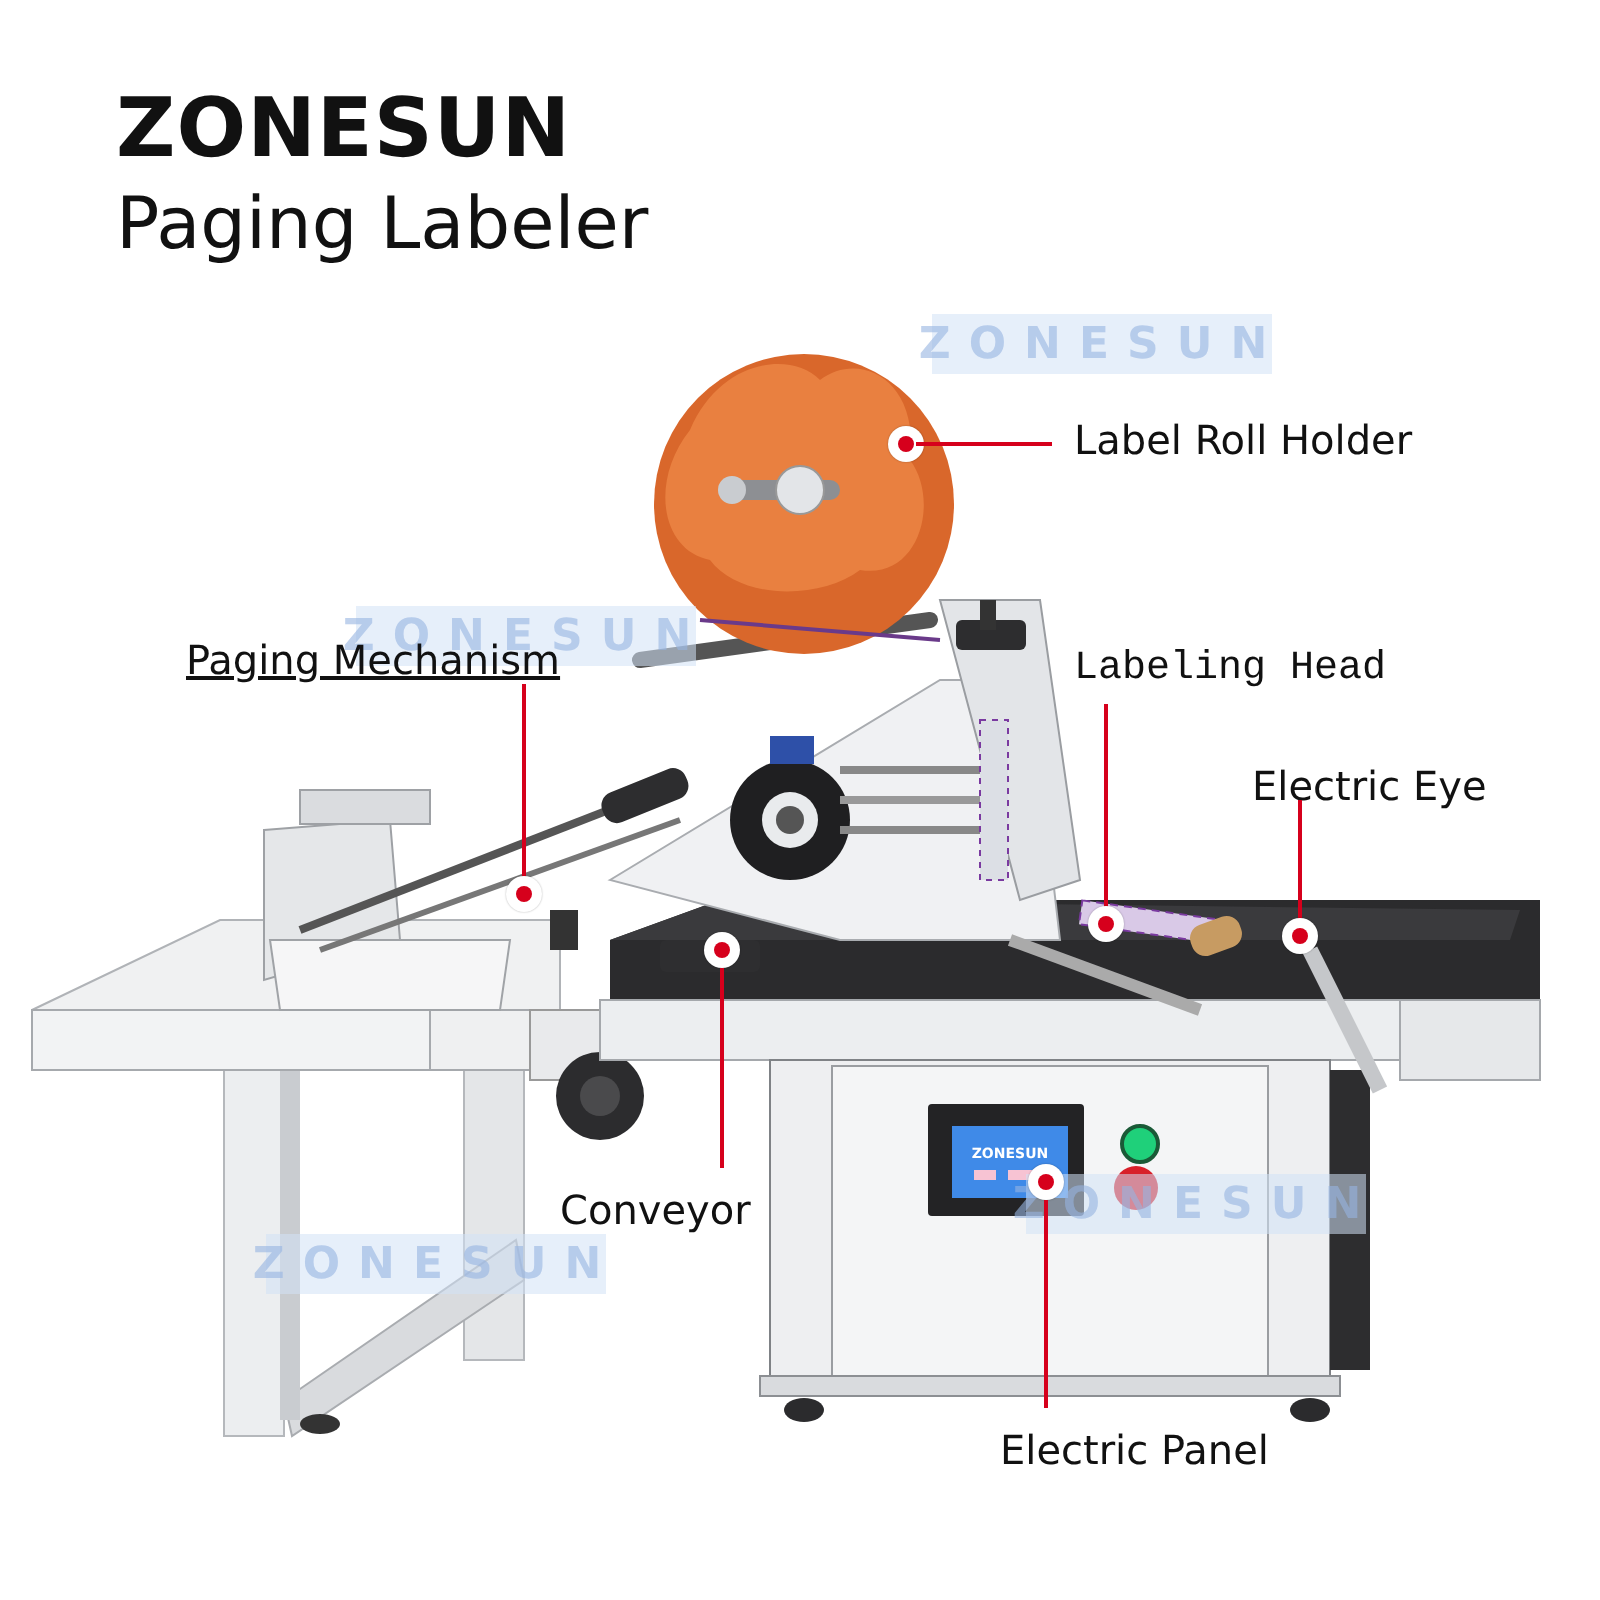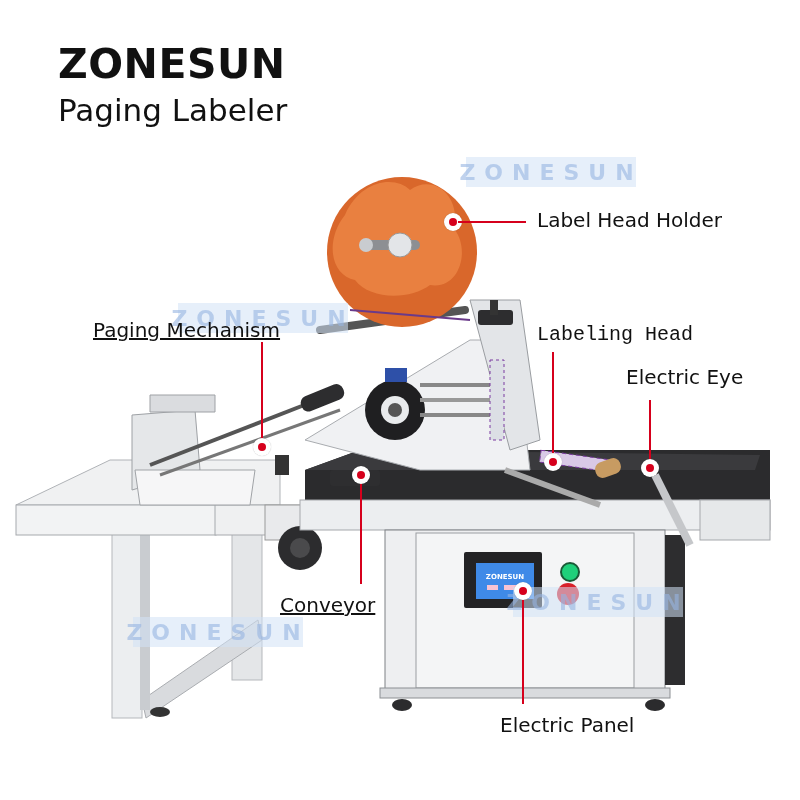--- a/index.html
+++ b/index.html
@@ -1,20 +1,20 @@
 <!DOCTYPE html>
 <html><head>
 <meta charset="utf-8">
 <style>
   * { box-sizing: border-box; margin: 0; padding: 0; }
   html, body { width: 800px; height: 800px; background: #ffffff; overflow: hidden; }
   body { position: relative; font-family: "DejaVu Sans", "Liberation Sans", sans-serif; color: #111; }
 
   .brand { position: absolute; left: 58px; top: 40px; font-size: 41px; font-weight: bold; letter-spacing: 0.5px; color: #111; }
-  .product { position: absolute; left: 58px; top: 92px; font-size: 31px; color: #111; }
+  .product { position: absolute; left: 58px; top: 92px; font-size: 36px; color: #111; }
 
   .watermark { position: absolute; background: rgba(210,225,245,0.55); color: rgba(150,180,225,0.6);
                font-weight: bold; letter-spacing: 9px; display: flex; align-items: center; justify-content: center; font-size: 22px; }
 
   .callout-label { position: absolute; font-size: 20px; color: #111; white-space: nowrap; }
   .leader { position: absolute; background: #d6001c; }
   .marker { position: absolute; width: 18px; height: 18px; border-radius: 50%; background: #fff;
             display: flex; align-items: center; justify-content: center; box-shadow: 0 0 1px rgba(0,0,0,0.3); }
   .marker::after { content: ""; width: 8px; height: 8px; border-radius: 50%; background: #d6001c; }
 
@@ -111,44 +111,44 @@
 </svg>
 
 <div class="watermark" style="left:466px;top:157px;width:170px;height:30px;">ZONESUN</div>
 <div class="watermark" style="left:178px;top:303px;width:170px;height:30px;">ZONESUN</div>
 <div class="watermark" style="left:133px;top:617px;width:170px;height:30px;">ZONESUN</div>
 <div class="watermark" style="left:513px;top:587px;width:170px;height:30px;">ZONESUN</div>
 
 <div>
   <div class="marker" style="left:444px;top:213px;"></div>
   <div class="leader" style="left:458px;top:221px;width:68px;height:2px;"></div>
-  <div class="callout-label" style="left:537px;top:208px;">Label Head Holder</div>
+  <div class="callout-label" style="left:537px;top:208px;">Label Roll Holder</div>
 </div>
 
 <div>
   <div class="callout-label" style="left:93px;top:318px;text-decoration:underline;">Paging Mechanism</div>
   <div class="leader" style="left:261px;top:342px;width:2px;height:100px;"></div>
   <div class="marker" style="left:253px;top:438px;"></div>
 </div>
 
 <div>
   <div class="callout-label" style="left:537px;top:323px;font-family:Liberation Mono, monospace;">Labeling Head</div>
   <div class="leader" style="left:552px;top:352px;width:2px;height:105px;"></div>
   <div class="marker" style="left:544px;top:453px;"></div>
 </div>
 
 <div>
-  <div class="callout-label" style="left:626px;top:365px;text-align:center;">Electric Eye</div>
+  <div class="callout-label" style="left:626px;top:381px;text-align:center;">Electric Eye</div>
   <div class="leader" style="left:649px;top:400px;width:2px;height:64px;"></div>
   <div class="marker" style="left:641px;top:459px;"></div>
 </div>
 
 <div>
   <div class="marker" style="left:352px;top:466px;"></div>
   <div class="leader" style="left:360px;top:484px;width:2px;height:100px;"></div>
-  <div class="callout-label" style="left:280px;top:593px;text-decoration:underline;">Conveyor</div>
+  <div class="callout-label" style="left:280px;top:593px;">Conveyor</div>
 </div>
 
 <div>
   <div class="marker" style="left:514px;top:582px;"></div>
   <div class="leader" style="left:522px;top:600px;width:2px;height:104px;"></div>
   <div class="callout-label" style="left:500px;top:713px;">Electric Panel</div>
 </div>
 
 </body></html>

